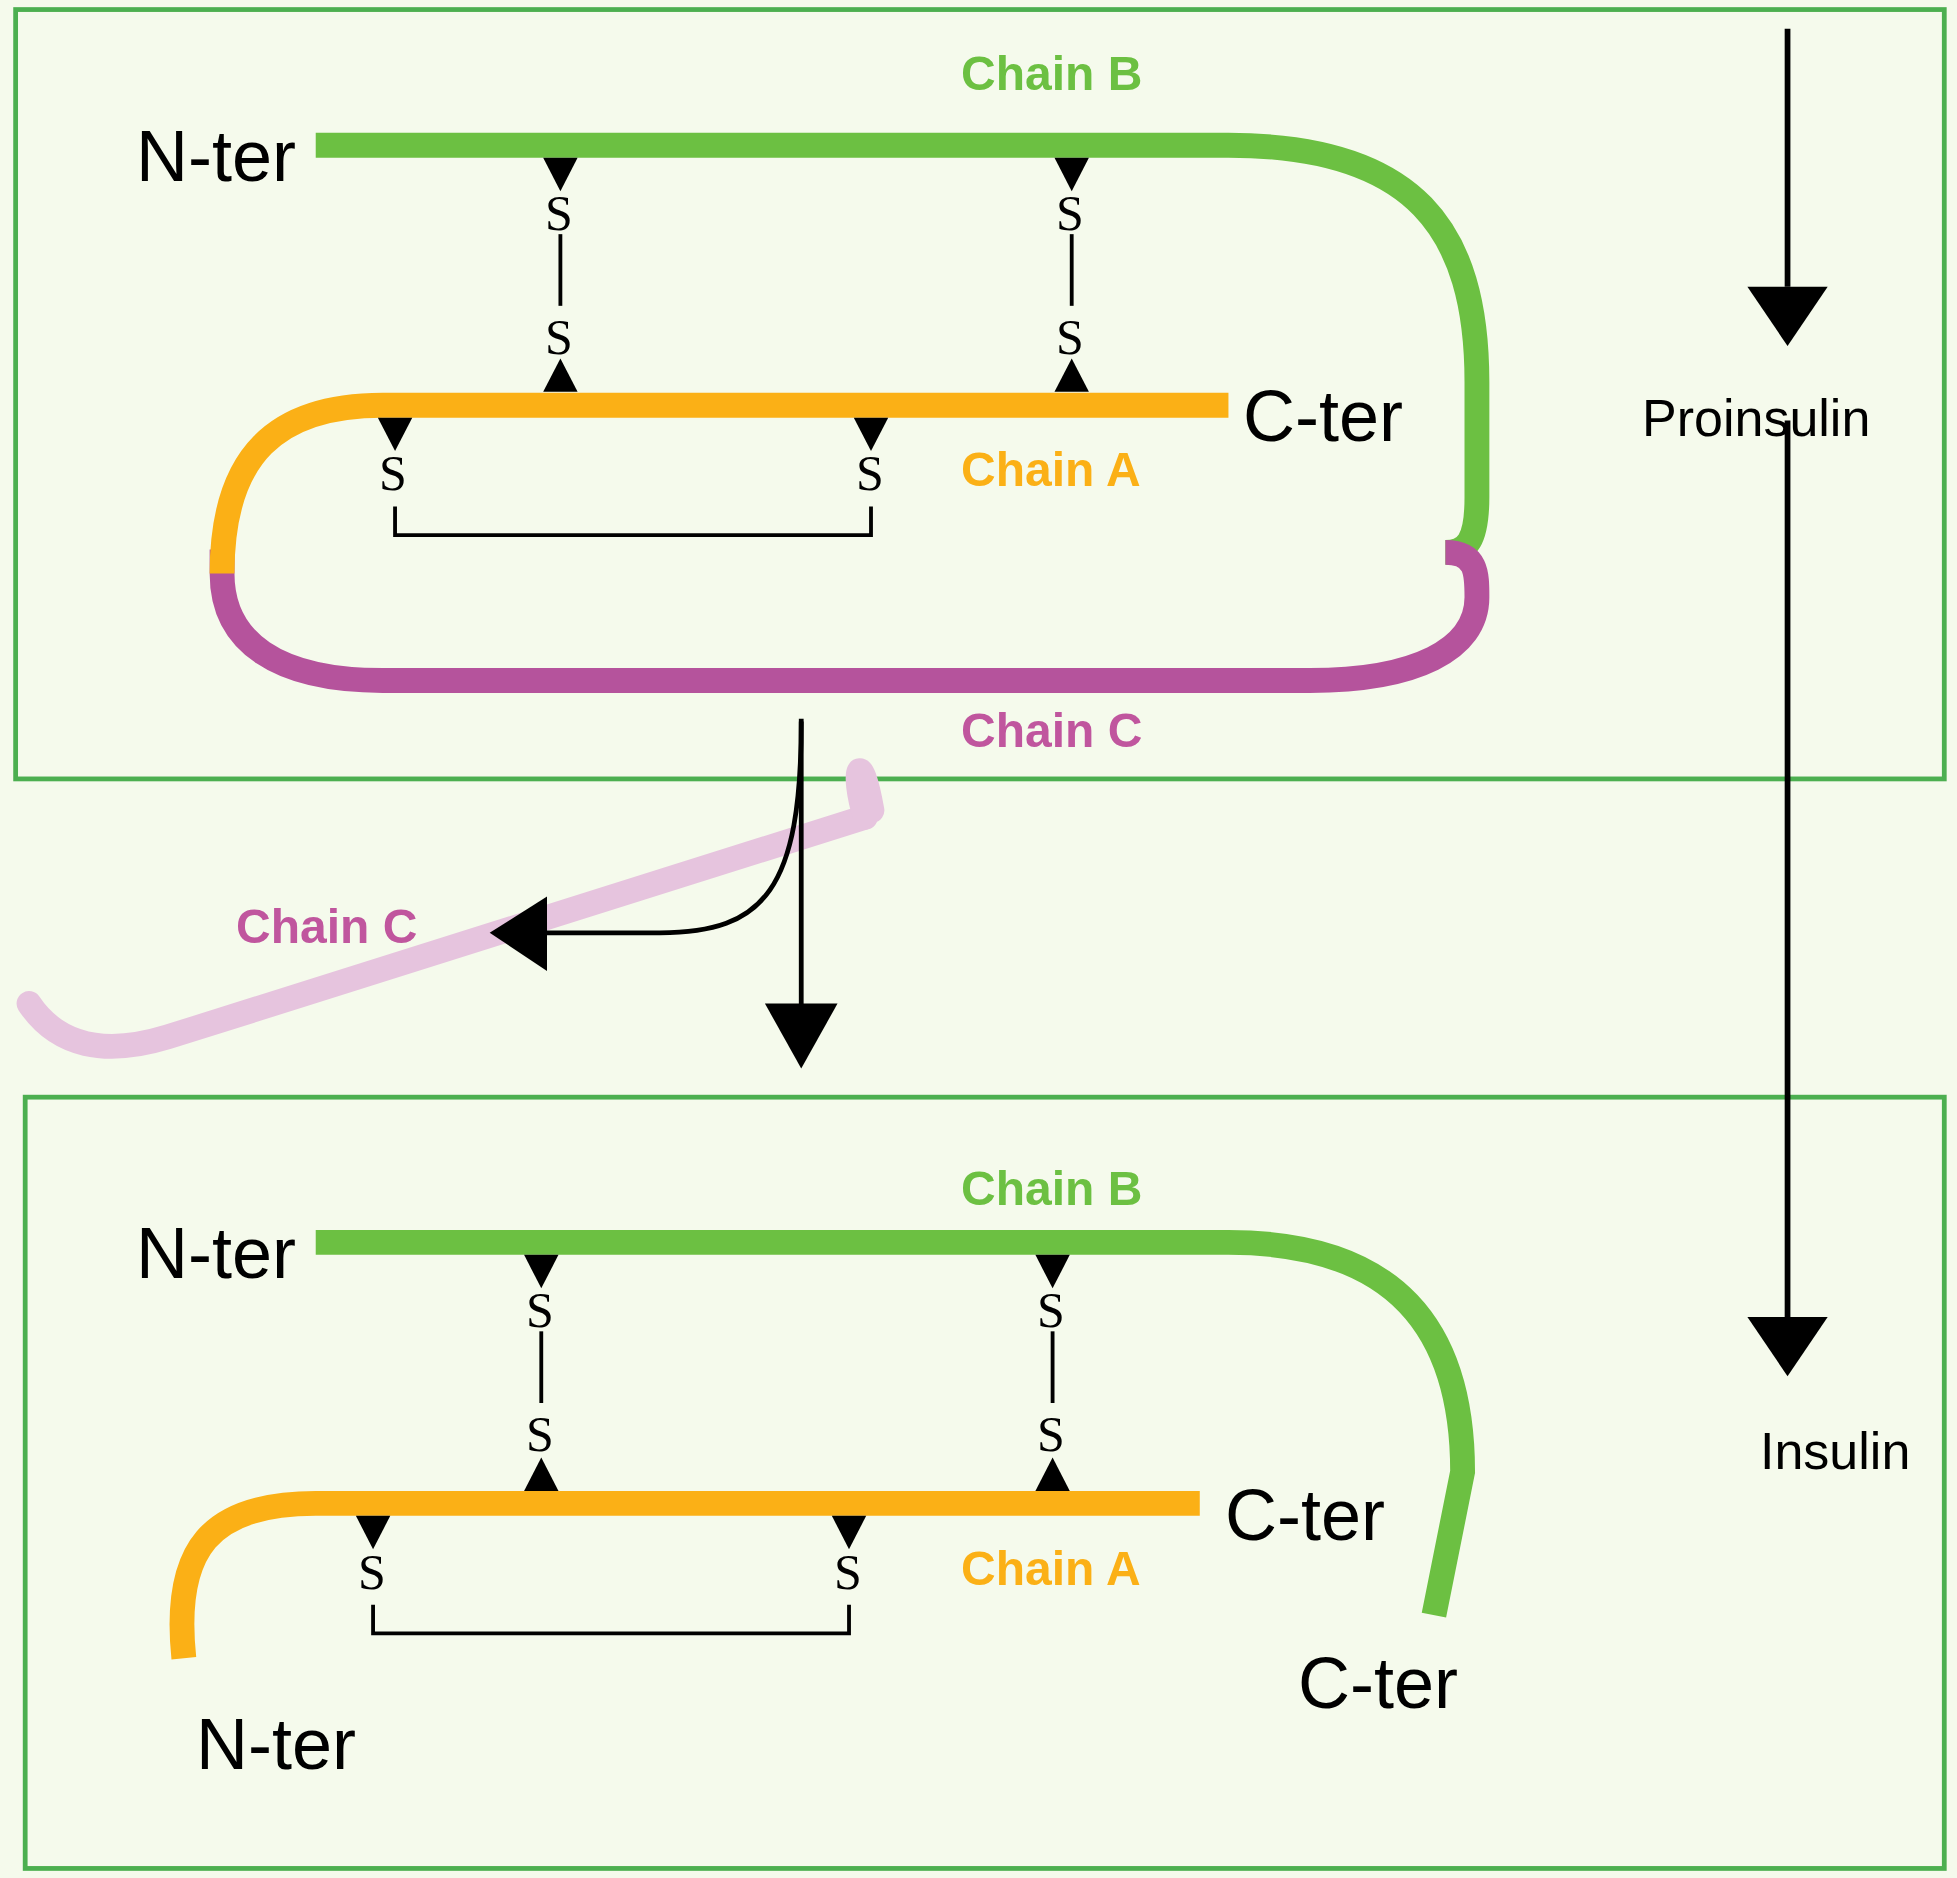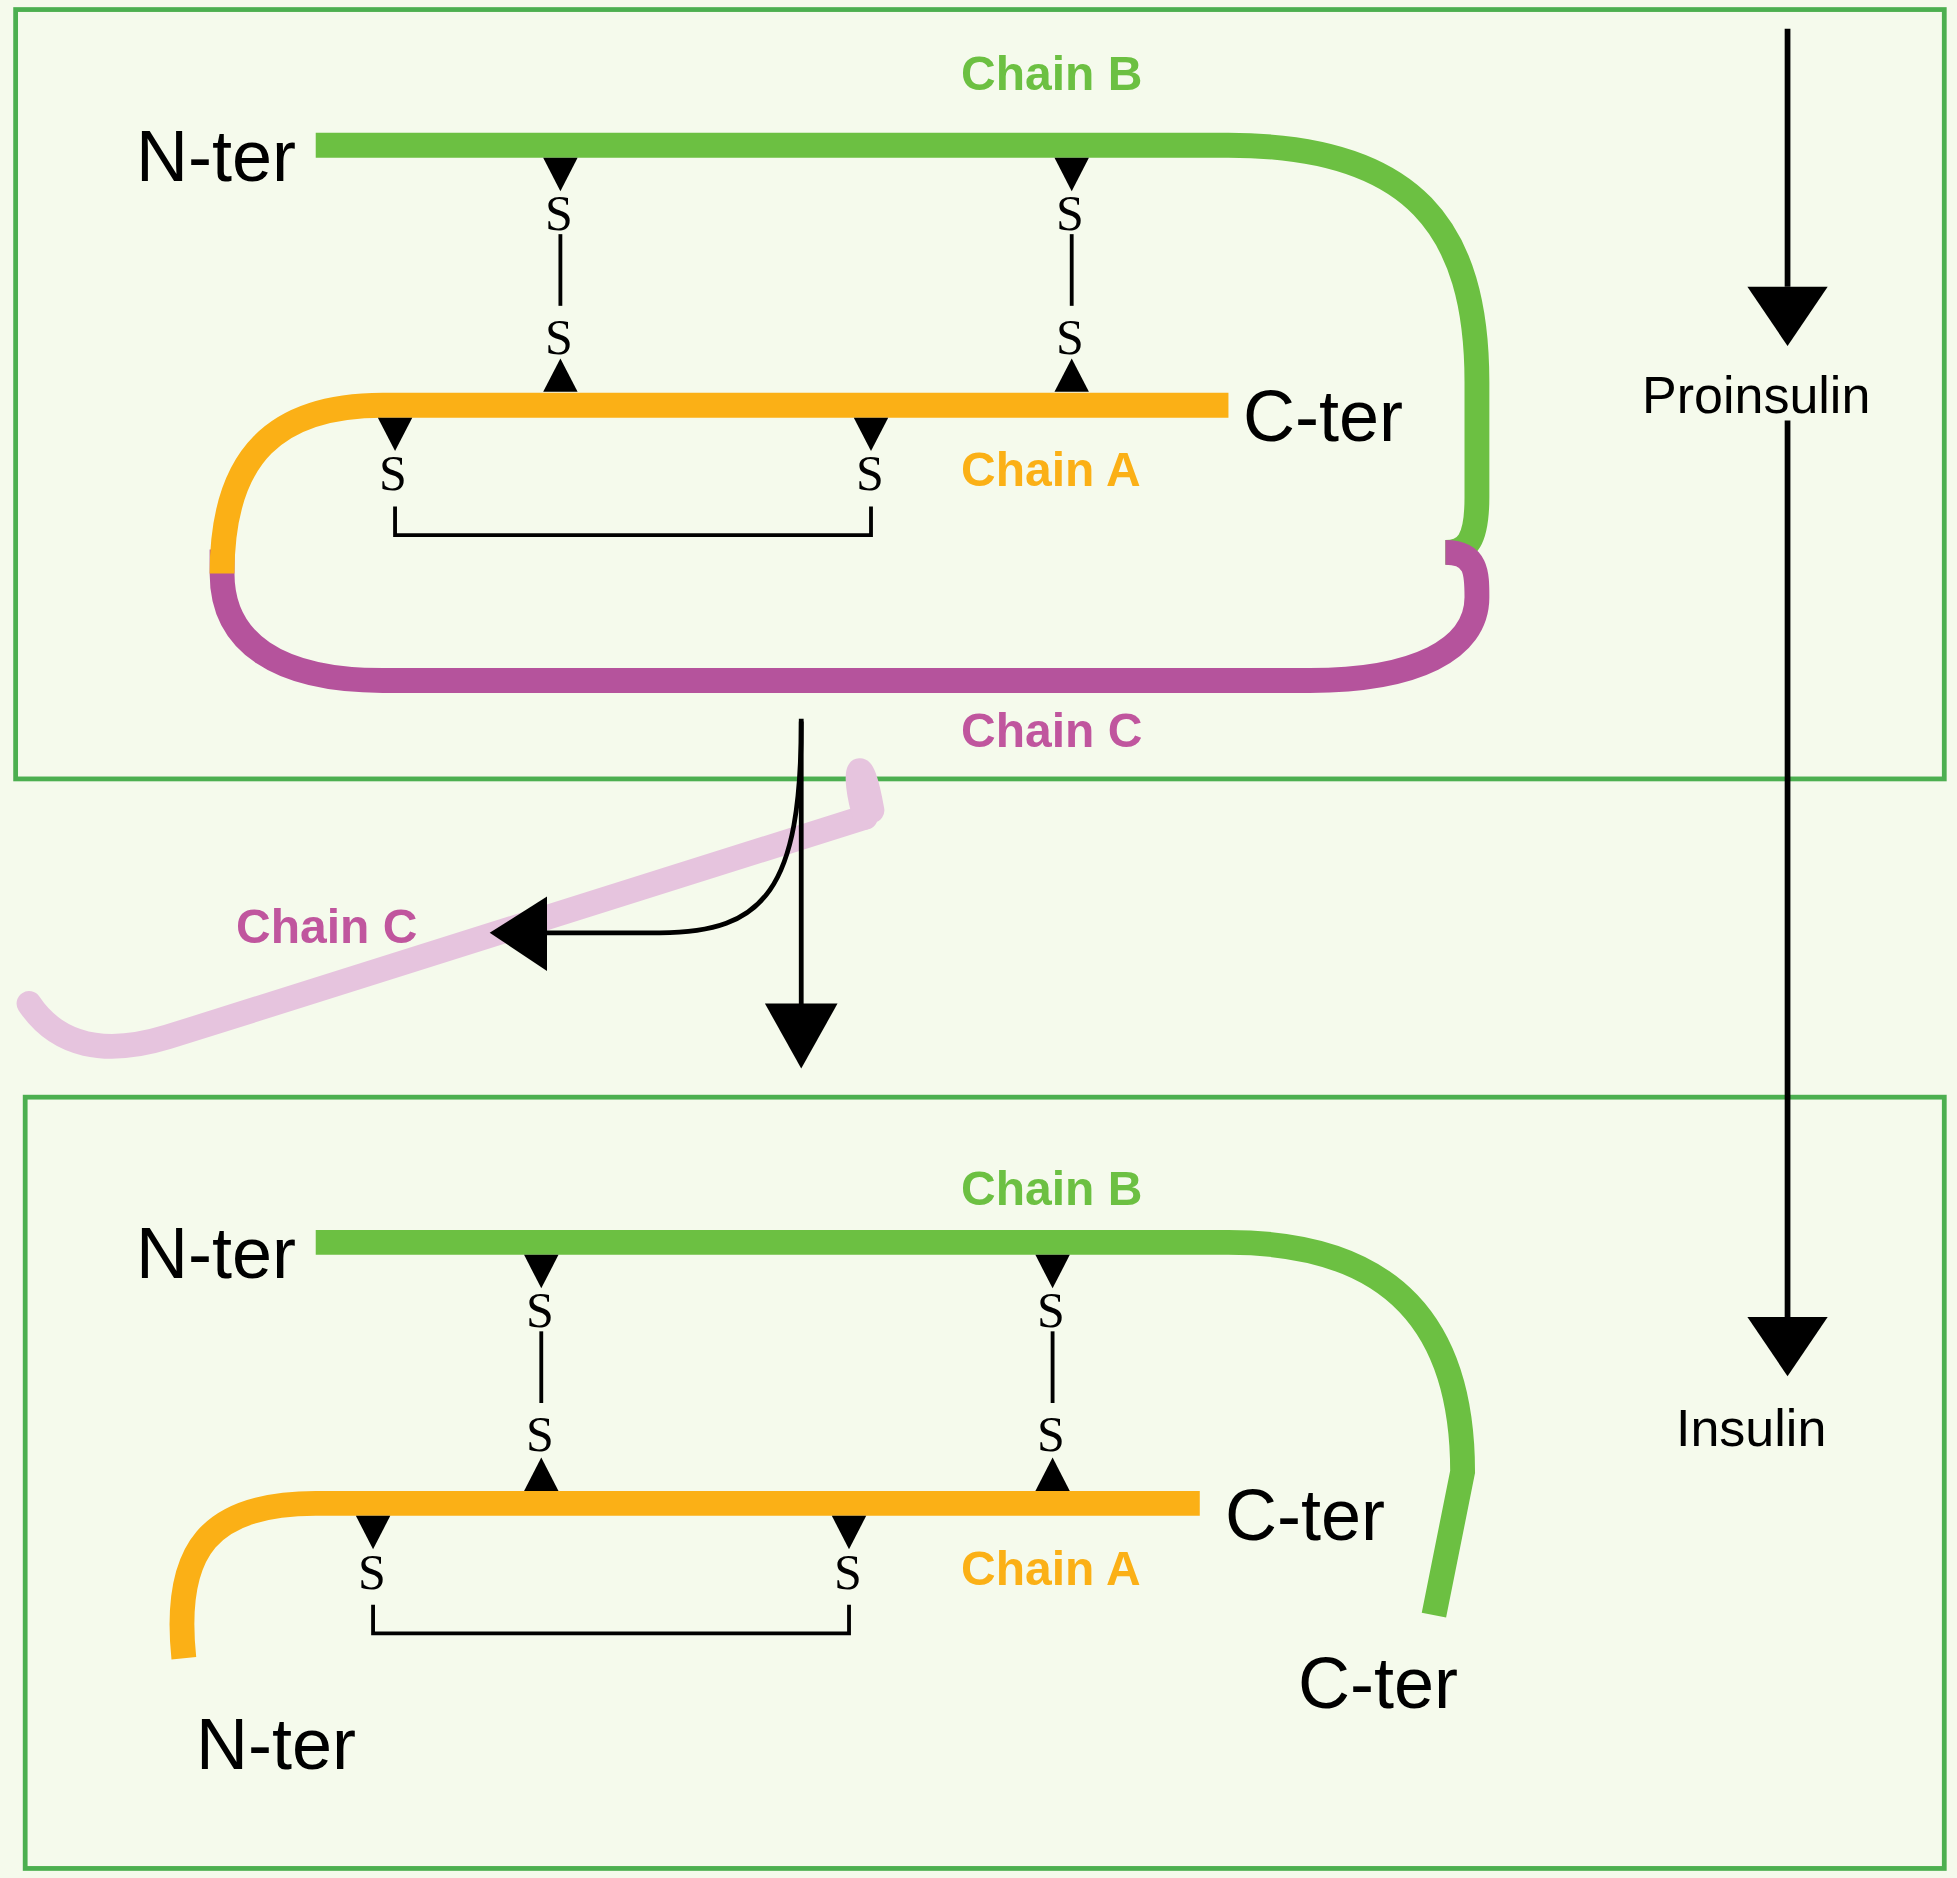--- a/index.html
+++ b/index.html
@@ -9,21 +9,21 @@
     background:#f5faec;
     font-family:"Liberation Sans", sans-serif;
     overflow:hidden;
   }
   #stage{position:relative;width:1958px;height:1428px;}
   #stage > svg{position:absolute;left:0;top:0;}
   .lbl{position:absolute;white-space:nowrap;}
   .term{font-size:72px;color:#000;font-family:"Liberation Sans", sans-serif;}
   .chainlbl{font-size:48px;font-weight:bold;font-family:"Liberation Sans", sans-serif;}
   .sulfur{font-size:50px;color:#000;font-family:"Liberation Serif", serif;}
-  .molname{font-size:52px;color:#000;font-family:"Liberation Sans", sans-serif;}
+  .molname{font-size:52px;color:#000;font-family:"Liberation Sans", sans-serif;margin-top:23px;}
 </style>
 </head>
 <body>
 
 <div id="stage">
 
   <svg width="1958" height="1878" viewBox="0 0 2048 1965">
 
     <rect x="16" y="10" width="2018" height="805" fill="none" stroke="#4caf50" stroke-width="5"></rect>
     <rect x="26" y="1148" width="2008" height="807" fill="none" stroke="#4caf50" stroke-width="5"></rect>
@@ -142,16 +142,16 @@
 
   <div class="lbl sulfur" style="left:526px;top:1281px;">S</div>
   <div class="lbl sulfur" style="left:526px;top:1405px;">S</div>
   <div class="lbl sulfur" style="left:1037px;top:1281px;">S</div>
   <div class="lbl sulfur" style="left:1037px;top:1405px;">S</div>
   <div class="lbl sulfur" style="left:358px;top:1543px;">S</div>
   <div class="lbl sulfur" style="left:834px;top:1543px;">S</div>
 
   <div class="lbl molname" style="left:1642px;top:365px;">Proinsulin</div>
 
-  <div class="lbl molname" style="left:1676px;top:1398px;">Insulin</div>
+  <div class="lbl molname" style="left:1760px;top:1398px;">Insulin</div>
 
 </div>
 
 
 </body></html>

